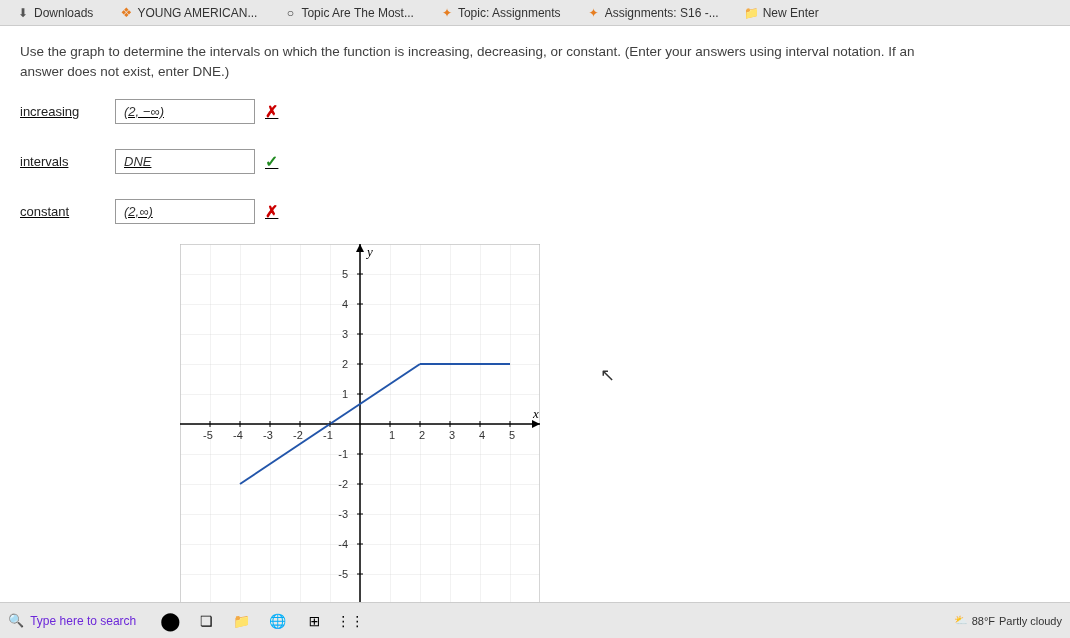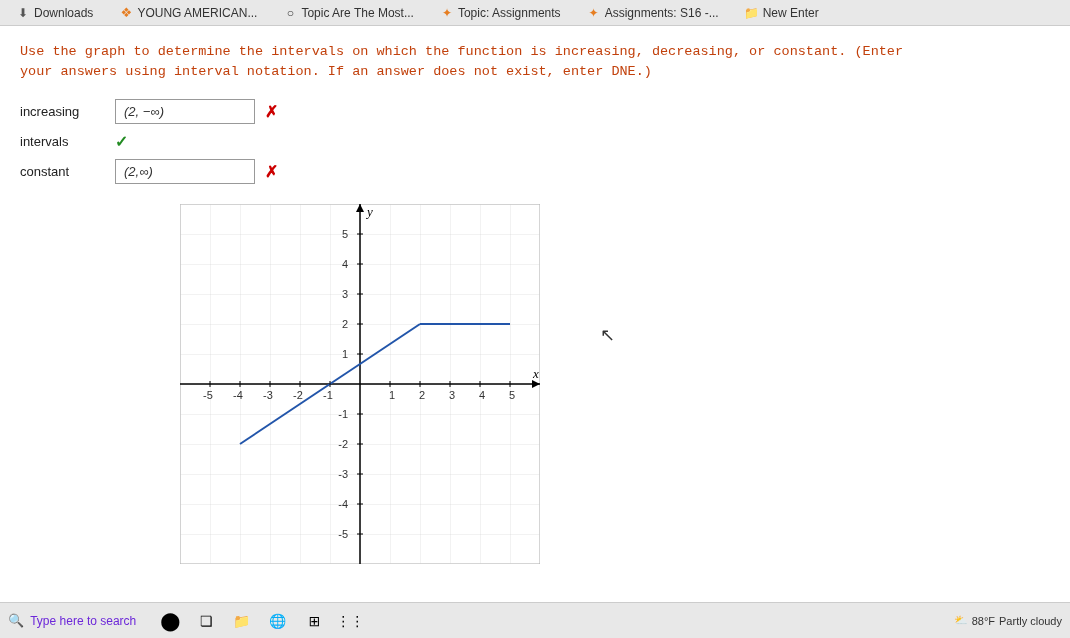--- a/index.html
+++ b/index.html
@@ -49,31 +49,31 @@
     .main-content {
       background: white;
       padding: 16px 20px;
       height: calc(638px - 26px - 36px);
       overflow-y: auto;
     }
 
     .problem-text {
       font-size: 13.5px;
       line-height: 1.5;
-      color: #c2410c;
+      color: #404040;
       margin-bottom: 16px;
       max-width: 900px;
-      font-family: Liberation Mono, monospace;
     }
 
     .answers-section {
       display: flex;
       flex-direction: column;
-      gap: 8px;
+      gap: 25px;
       margin-bottom: 20px;
+      text-decoration: underline;
     }
 
     .answer-row {
       display: flex;
       align-items: center;
       gap: 10px;
     }
 
     .answer-label {
       width: 85px;
@@ -200,20 +200,21 @@
   <div class="answers-section">
 
     <div class="answer-row">
       <span class="answer-label">increasing</span>
       <input class="answer-input" type="text" value="(2, −∞)" style="">
       <span class="status-icon wrong">✗</span>
     </div>
 
     <div class="answer-row">
       <span class="answer-label">intervals</span>
+      <input class="answer-input" type="text" value="DNE" style="">
       <span class="status-icon correct">✓</span>
     </div>
 
     <div class="answer-row">
       <span class="answer-label">constant</span>
       <input class="answer-input" type="text" value="(2,∞)" style="">
       <span class="status-icon wrong">✗</span>
     </div>
 
   </div>

